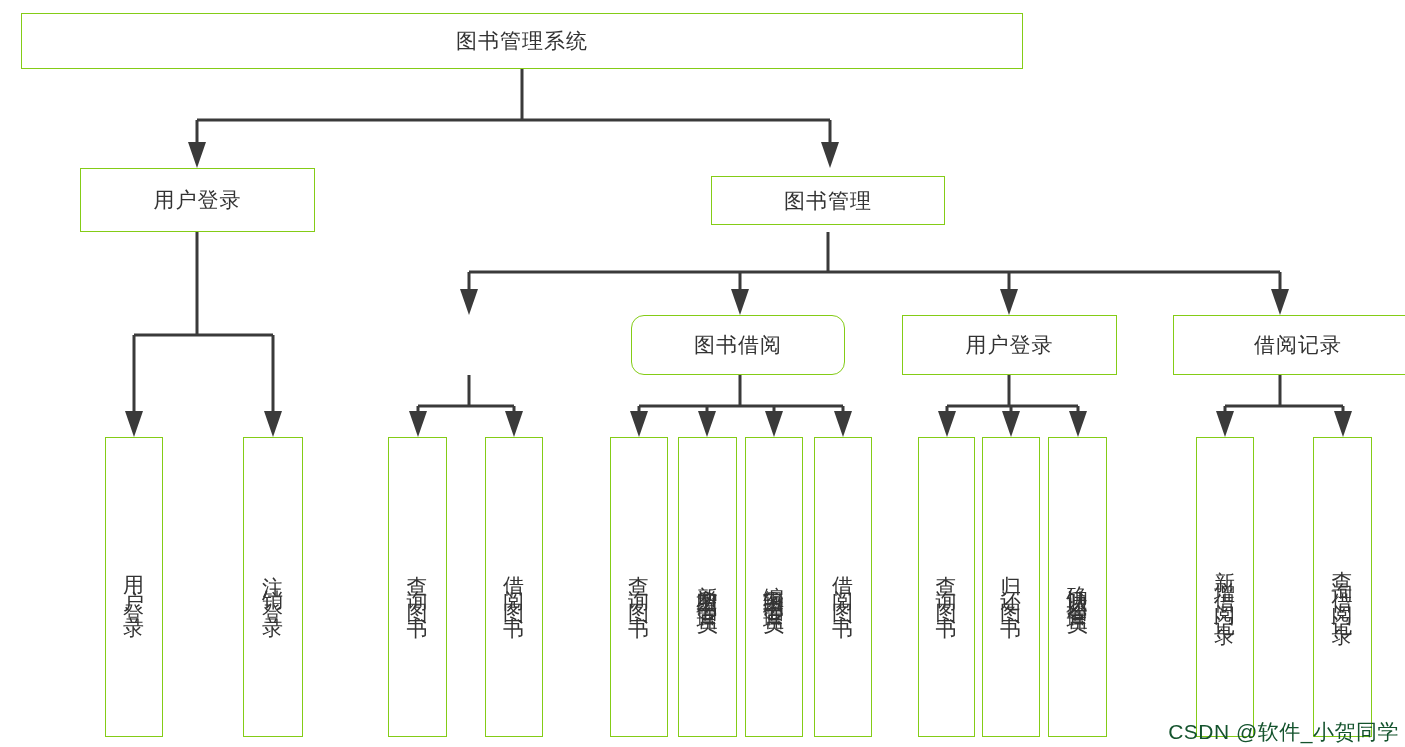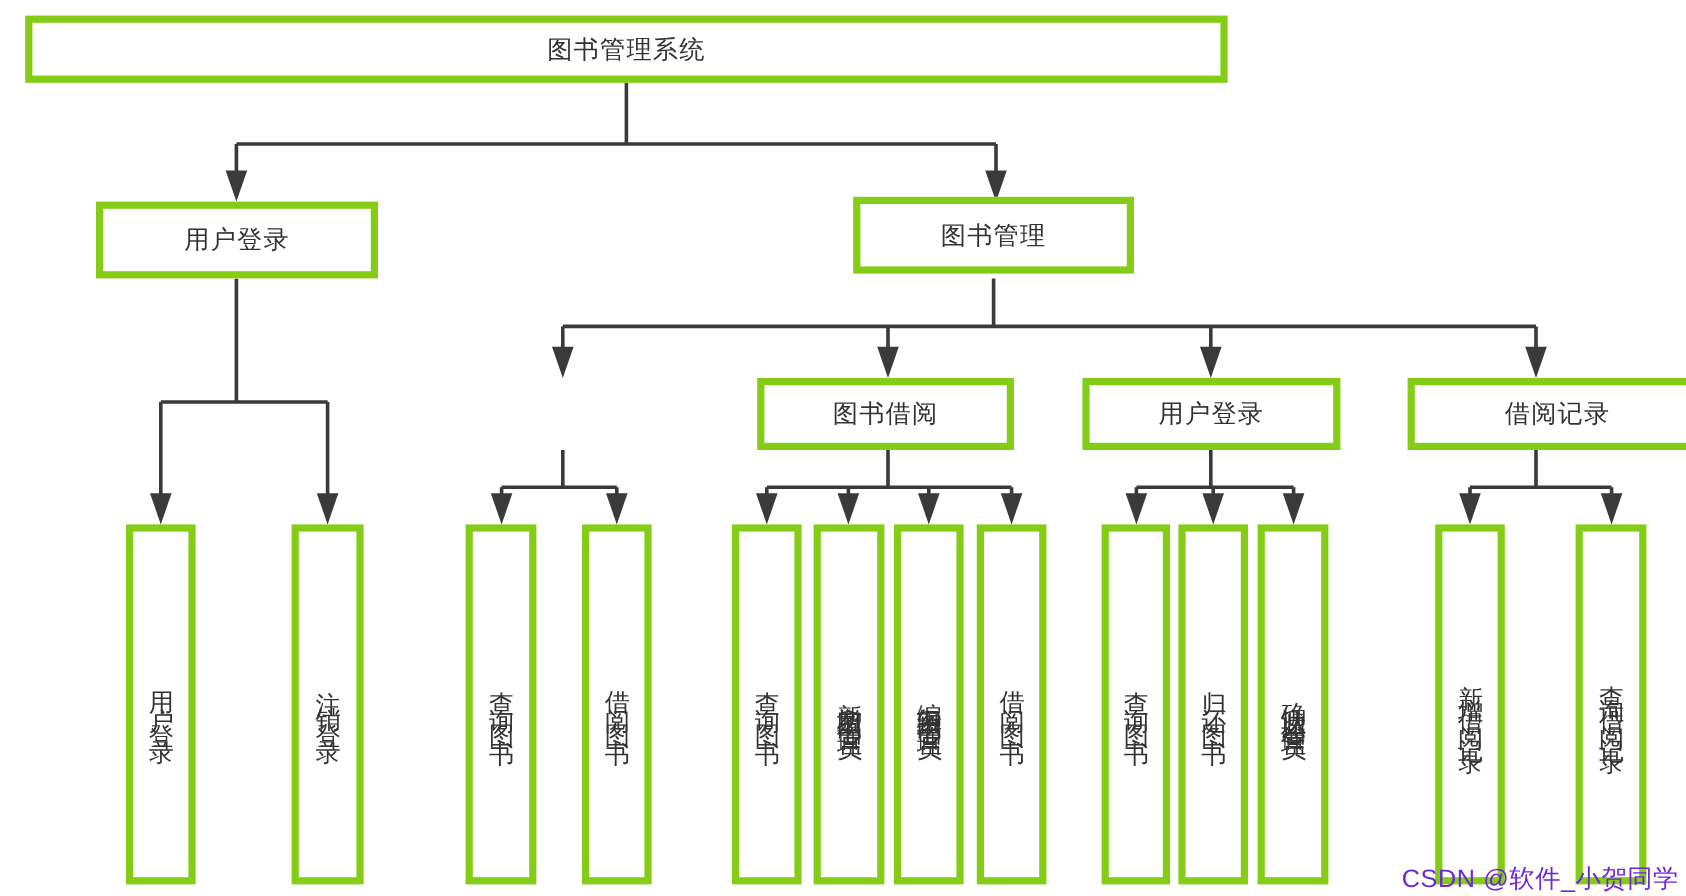--- a/index.html
+++ b/index.html
@@ -19,21 +19,21 @@
   #connectors {
     position: absolute;
     left: 0;
     top: 0;
     width: 1405px;
     height: 747px;
   }
   .node {
     position: absolute;
     box-sizing: border-box;
-    border: 6px solid #84cc16;
+    border: 1px solid #84cc16;
     background: #ffffff;
     display: flex;
     align-items: center;
     justify-content: center;
     color: #333333;
   }
   .hbox {
     font-size: 21px;
     letter-spacing: 1px;
     white-space: nowrap;
@@ -48,21 +48,21 @@
     line-height: 1;
     white-space: nowrap;
   }
   .vbox.mid .vtext { letter-spacing: 11px; }
   .vbox.tight .vtext { letter-spacing: 4px; }
   #watermark {
     position: absolute;
     right: 6px;
     bottom: 1px;
     font-size: 21px;
-    color: #6d28d9;
+    color: #14532d;
     letter-spacing: 0.5px;
     z-index: 5;
     white-space: nowrap;
   }
 </style>
 </head>
 <body>
 
 <div id="stage">
 
@@ -106,25 +106,25 @@
     </g>
   </svg>
 
   <div class="node hbox" style="left:21px; top:13px; width:1002px; height:56px;">
     <span>图书管理系统</span>
   </div>
 
   <div class="node hbox" style="left:80px; top:168px; width:235px; height:64px;">
     <span>用户登录</span>
   </div>
-  <div class="node hbox" style="left:711px; top:164px; width:234px; height:64px;">
+  <div class="node hbox" style="left:711px; top:176px; width:234px; height:49px;">
     <span>图书管理</span>
   </div>
 
-  <div class="node hbox" style="left:631px; top:315px; width:214px; height:60px;">
+  <div class="node hbox" style="left:631px; top:315px; width:214px; height:60px;border-radius:13px;">
     <span>图书借阅</span>
   </div>
   <div class="node hbox" style="left:902px; top:315px; width:215px; height:60px;">
     <span>用户登录</span>
   </div>
   <div class="node hbox" style="left:1173px; top:315px; width:250px; height:60px;">
     <span>借阅记录</span>
   </div>
 
   <div class="node vbox" style="left:105px; top:437px; width:58px; height:300px;">

